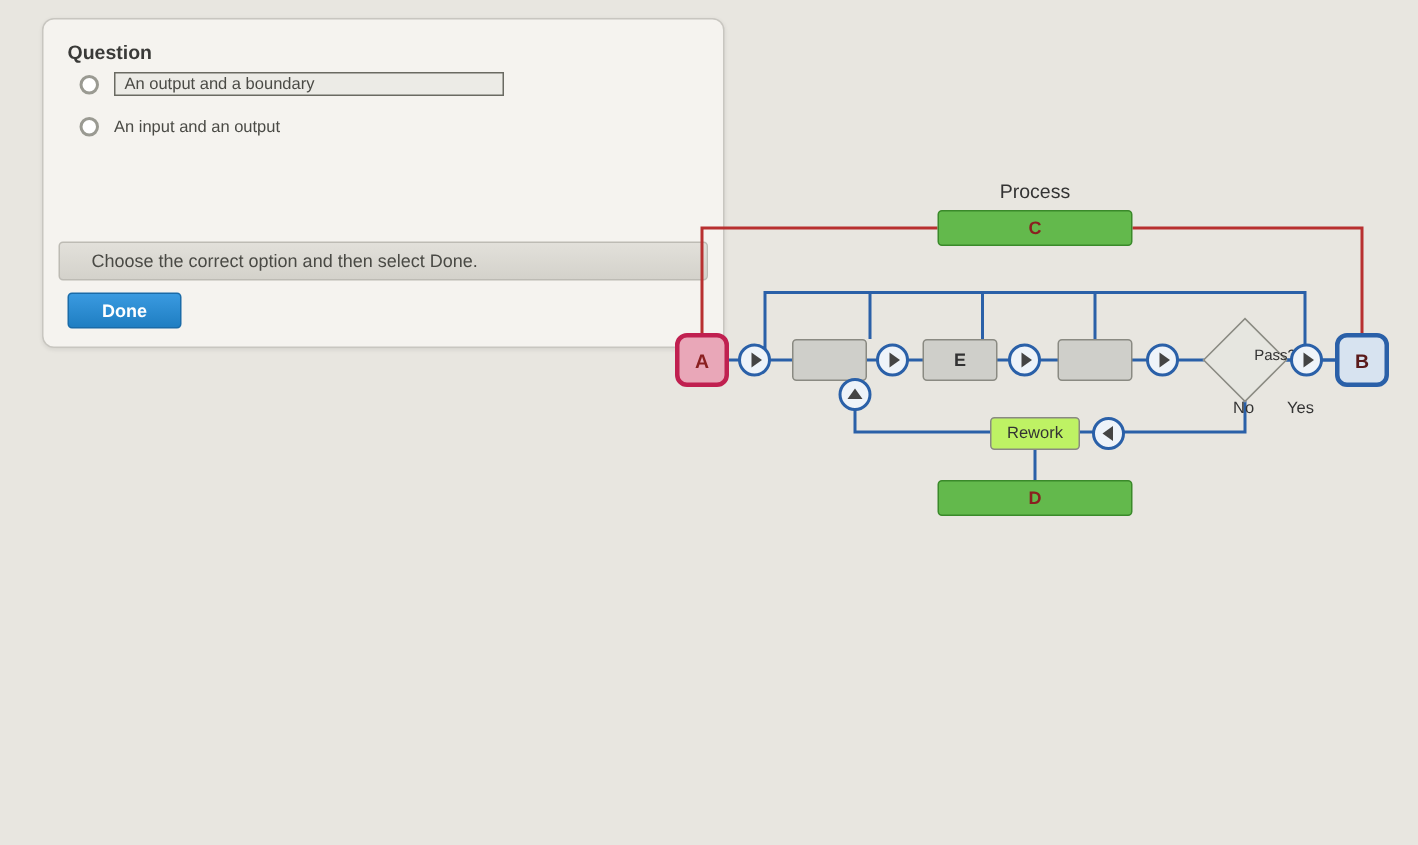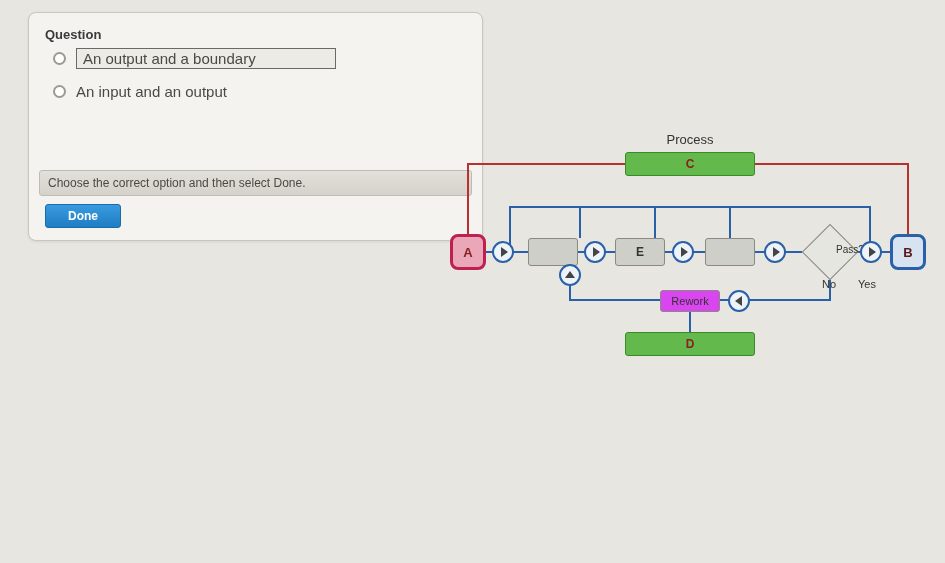--- a/index.html
+++ b/index.html
@@ -33,21 +33,21 @@
     color: #5a5a55;
     line-height: 1.35;
     margin-bottom: 20px;
   }
   .options { padding-left: 8px; margin-bottom: 70px; }
   .opt {
     display: flex;
     align-items: center;
     gap: 10px;
     margin-bottom: 14px;
-    font-size: 15px;
+    font-size: 11px;
     color: #4a4a45;
     cursor: pointer;
   }
   .radio {
     width: 13px; height: 13px;
     border: 2px solid #9a9a92;
     border-radius: 50%;
     flex-shrink: 0;
     background: #fff;
   }
@@ -55,21 +55,21 @@
     border: 1px solid #6a6a62;
     padding: 1px 6px;
     background: #ecebe6;
     display: inline-block;
     min-width: 260px;
   }
   .instruction-bar {
     background: linear-gradient(#e2e0da,#d4d2cb);
     border: 1px solid #bdbbb4;
     border-radius: 3px;
-    padding: 5px 8px;
+    padding: 5px 21px;
     font-size: 12px;
     color: #4a4a45;
     margin: 0 -6px 8px -6px;
   }
   .done-row { text-align: left; }
   .done-btn {
     display: inline-block;
     background: linear-gradient(#3a9ae0,#1f7ec2);
     color: #fff;
     font-size: 12px;
@@ -77,21 +77,21 @@
     padding: 4px 22px;
     border: 1px solid #1a6ba8;
     border-radius: 3px;
     cursor: pointer;
   }
 
   
   .diagram {
     position: absolute;
     left: 450px;
-    top: 132px;
+    top: 120px;
     width: 480px;
     height: 250px;
   }
   .proc-title {
     position: absolute;
     left: 50%; transform: translateX(-50%);
     top: 0;
     font-size: 13px;
     color: #333;
     font-weight: 500;
@@ -158,21 +158,21 @@
     background: #cfcfca;
     border: 1px solid #8a8a82;
     border-radius: 3px;
     top: 106px;
     display: flex; align-items: center; justify-content: center;
     font-size: 12px; font-weight: bold; color: #333;
   }
   .rework-box {
     position: absolute;
     width: 60px; height: 22px;
-    background: #d946ef;
+    background: #bef264;
     border: 1px solid #8a8a82;
     border-radius: 3px;
     left: 210px; top: 158px;
     font-size: 11px; text-align: center; line-height: 20px;
     color: #333;
   }
   .diamond {
     position: absolute;
     left: 360px; top: 100px;
     width: 40px; height: 40px;

